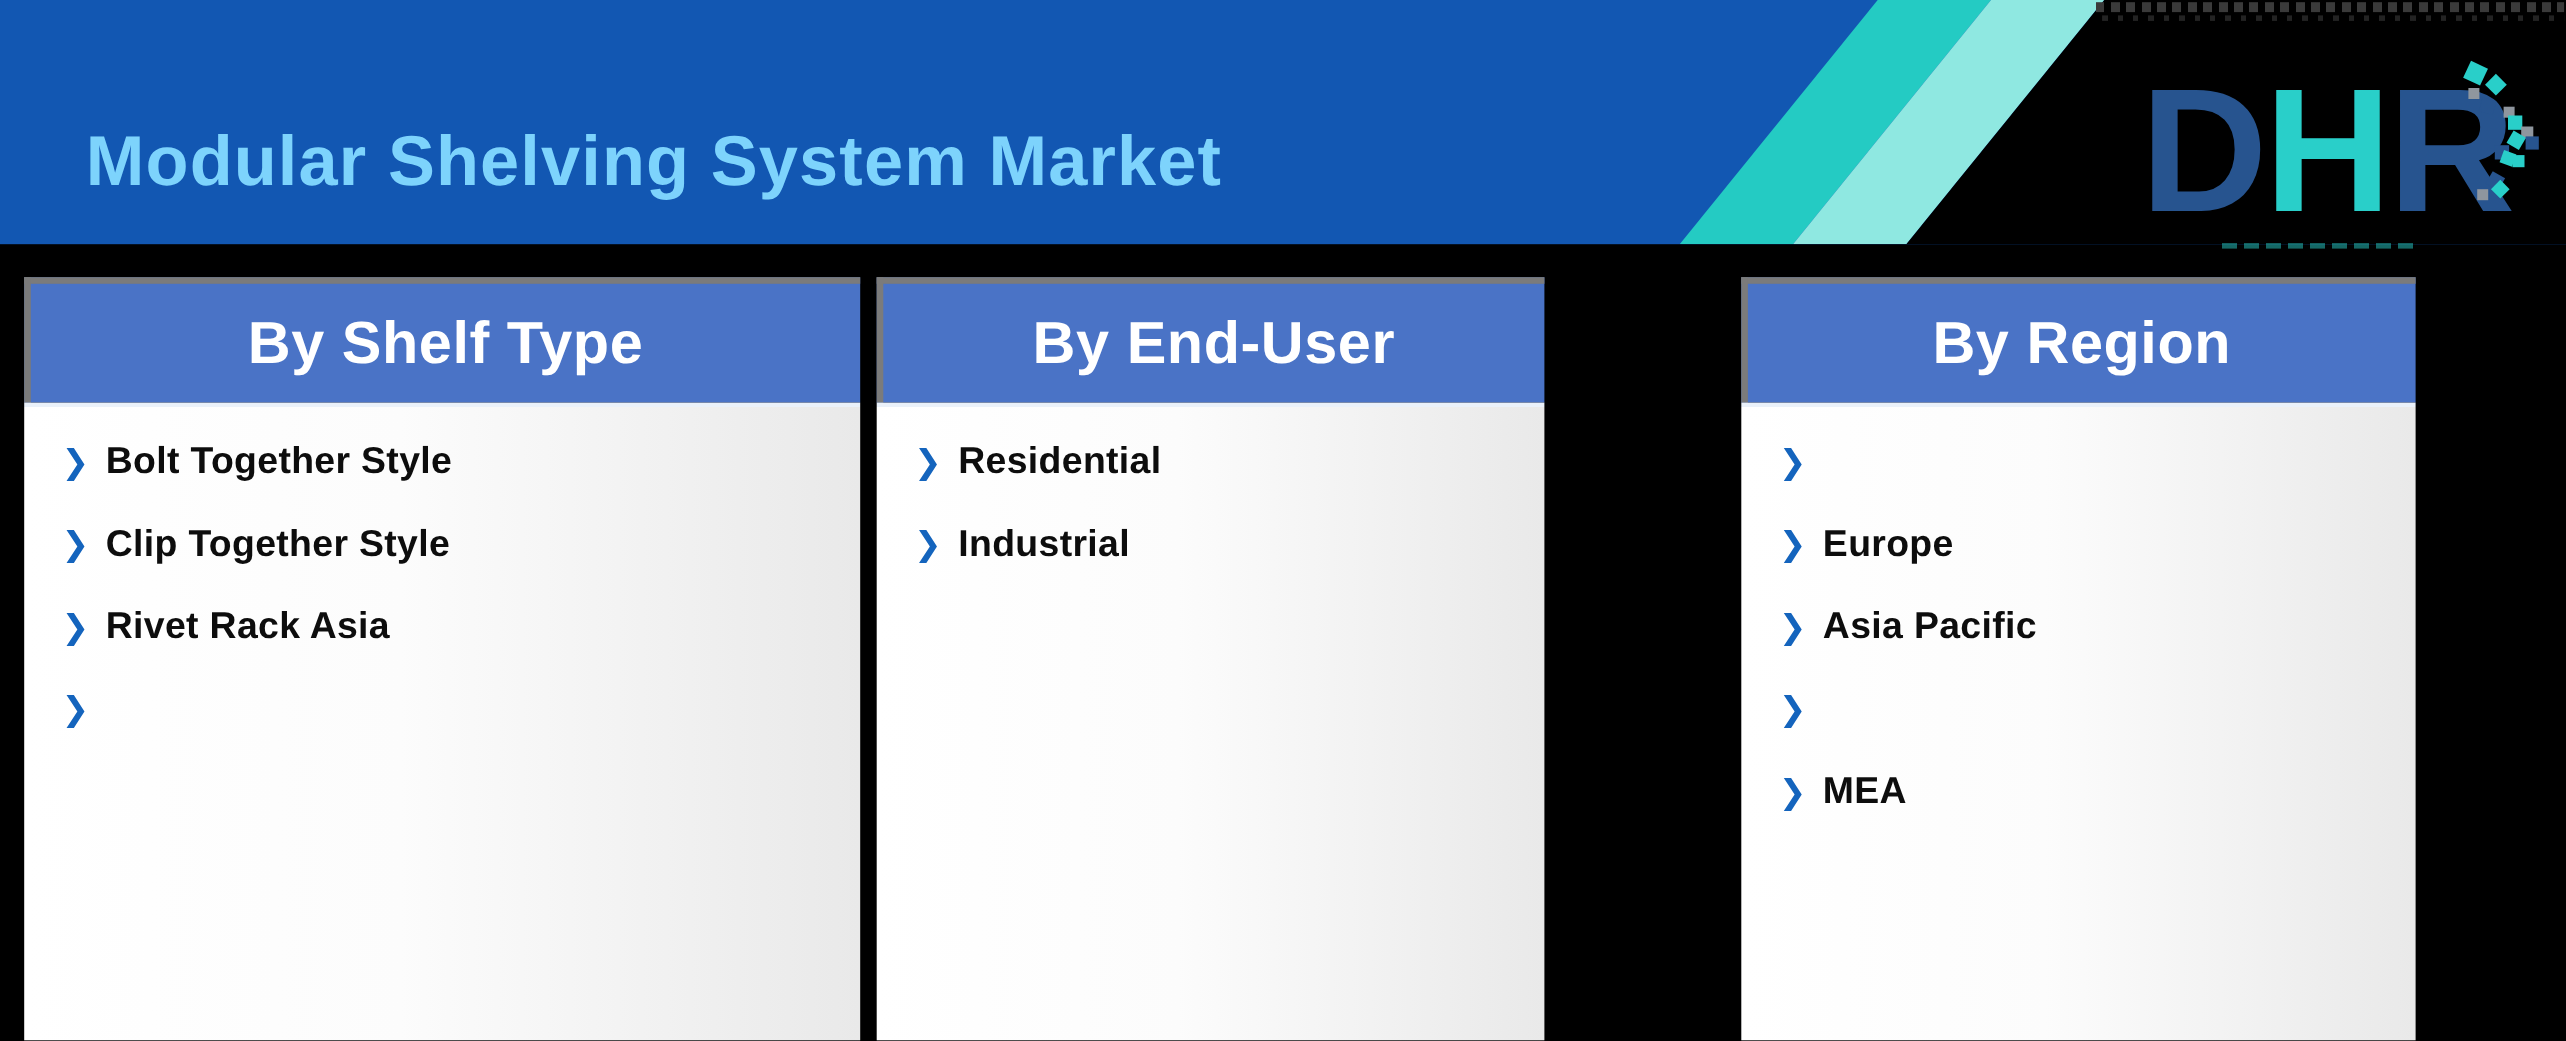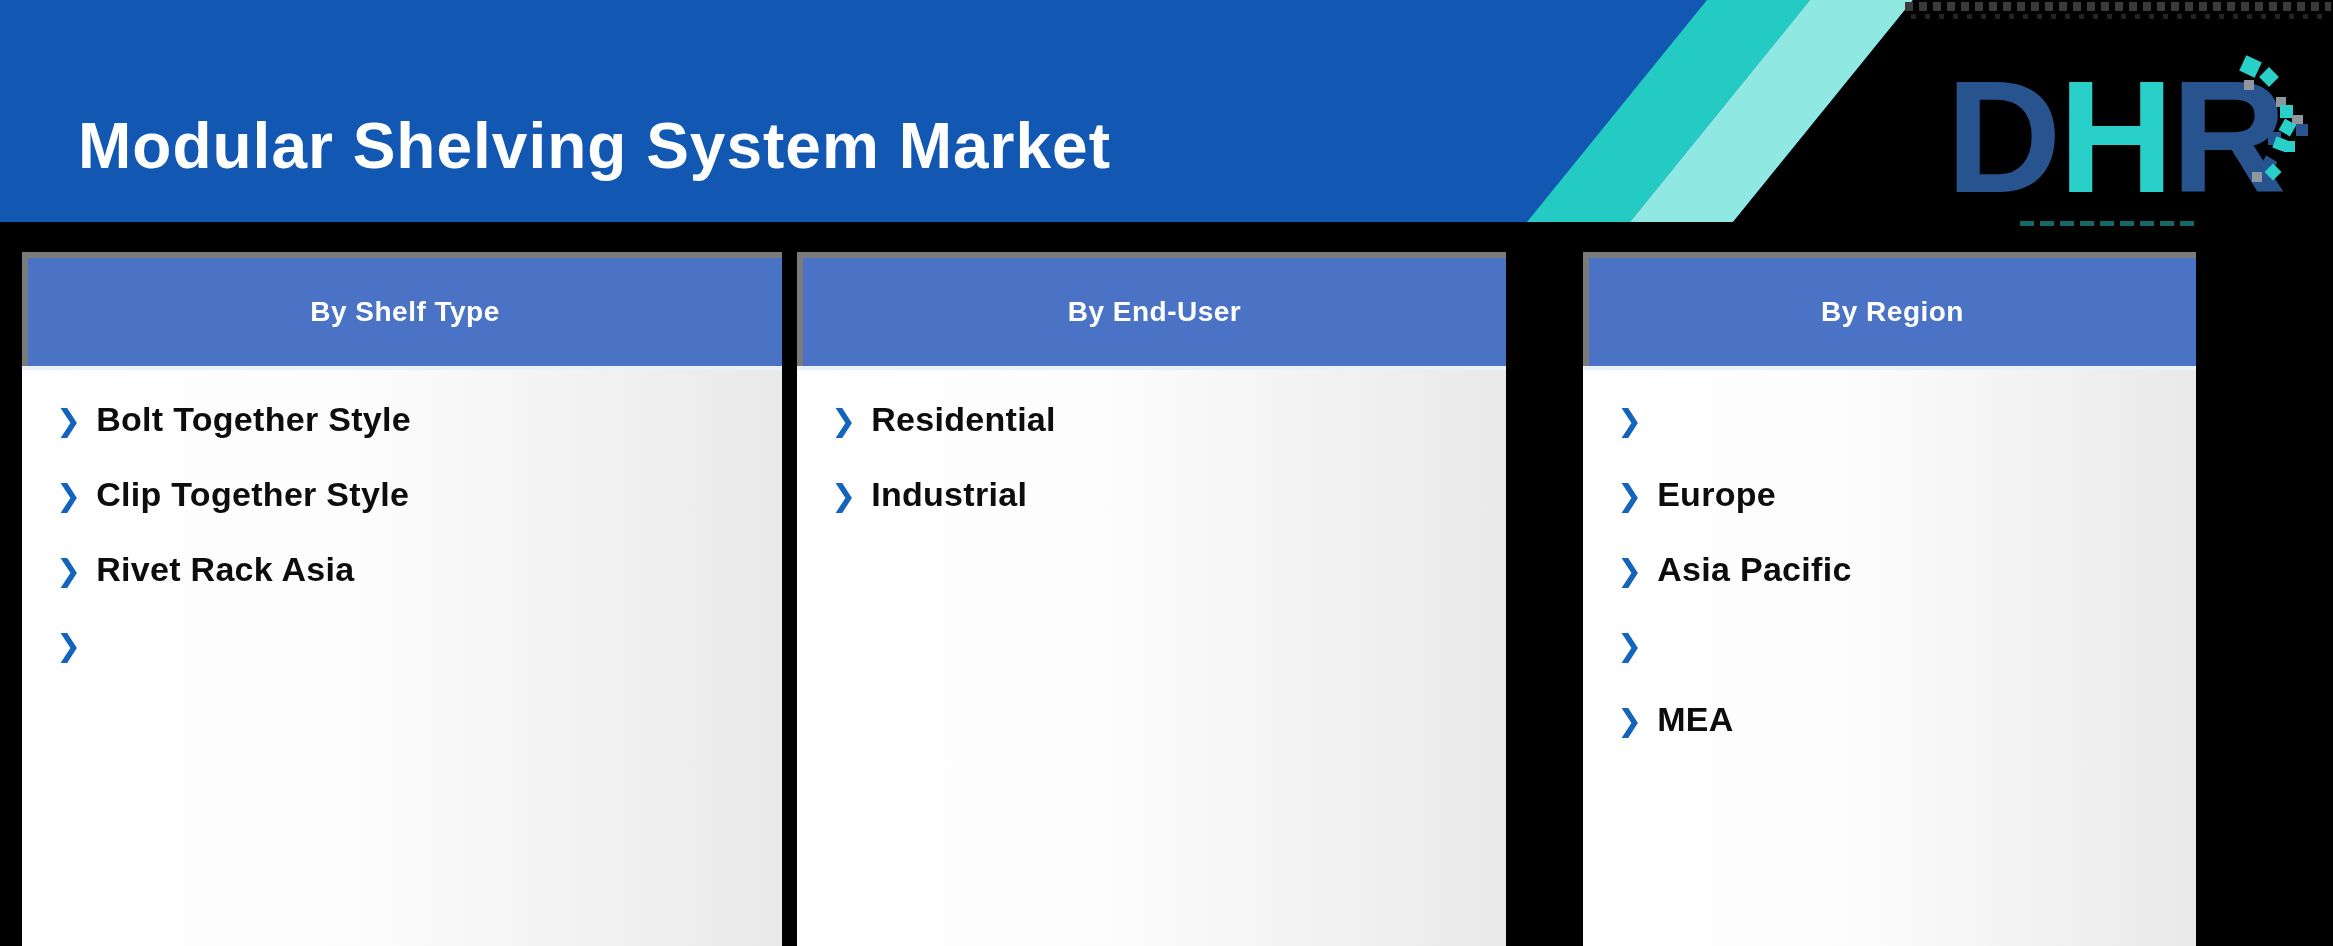--- a/index.html
+++ b/index.html
@@ -23,21 +23,21 @@
   .stripe.light{
     background:var(--stripe-light-teal,#8fe8e1);
     clip-path:polygon(1810px 0,1913px 0,1733px 100%,1630px 100%);
   }
   .stripe.blackcap{
     background:#000;
     clip-path:polygon(1913px 0,100% 0,100% 100%,1733px 100%);
   }
   .page-title{
     position:absolute;left:78px;top:70px;
-    font-size:64px;line-height:66px;font-weight:700;color:#ffffff;
+    font-size:64px;line-height:66px;font-weight:700;color:#7dd3fc;
     letter-spacing:1px;white-space:nowrap;
   }
   
   .logo{position:absolute;left:1946px;top:62px;height:160px;white-space:nowrap;}
   .logo span{
     font-size:160px;line-height:150px;font-weight:700;
     letter-spacing:-3px;
   }
   .logo .l-navy{color:var(--logo-navy,#27548f);}
   .logo .l-teal{color:var(--logo-teal,#29cfc9);}
@@ -57,21 +57,21 @@
   
   .col{position:absolute;top:252px;height:694px;}
   .col .hdr{
     height:108px;
     border-top:6px solid #7b7b7b;
     border-left:6px solid #7b7b7b;
     background:var(--column-header-blue,#4a73c6);
     display:flex;align-items:center;justify-content:center;
   }
   .col .hdr .hdr-title{
-    color:#fff;font-size:28px;font-weight:700;letter-spacing:.5px;
+    color:#fff;font-size:54px;font-weight:700;letter-spacing:.5px;
   }
   .col .list{
     height:580px;
     background:linear-gradient(90deg,#ffffff 0%,#fcfcfc 45%,#e9e9e9 100%);
     border-top:4px solid #eaf1fa;
     padding-top:12px;box-sizing:border-box;
   }
   .item{
     height:75px;display:flex;align-items:center;
     padding-left:34px;
@@ -79,21 +79,21 @@
   .item .chev{
     color:var(--chevron-blue,#1464bd);
     font-size:30px;font-weight:700;margin-right:15px;
     transform:translateY(1px);
   }
   .item .label{
     color:var(--item-text,#0d0d0d);
     font-size:34px;font-weight:700;letter-spacing:.3px;
   }
   .col1{left:22px;width:760px;}
-  .col2{left:797px;width:709px;}
+  .col2{left:797px;width:607px;}
   .col3{left:1583px;width:613px;}
 </style>
 </head>
 <body>
 
 <div class="banner">
   <div class="stripe teal"></div>
   <div class="stripe light"></div>
   <div class="stripe blackcap"></div>
   <h1 class="page-title">Modular Shelving System Market</h1>

